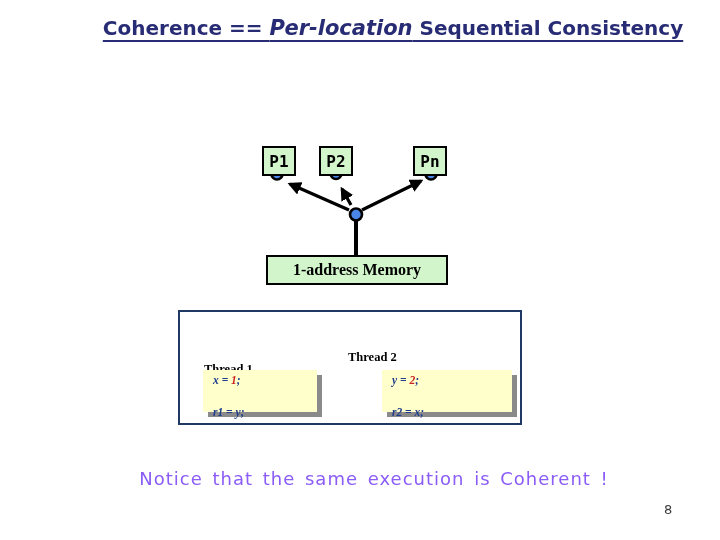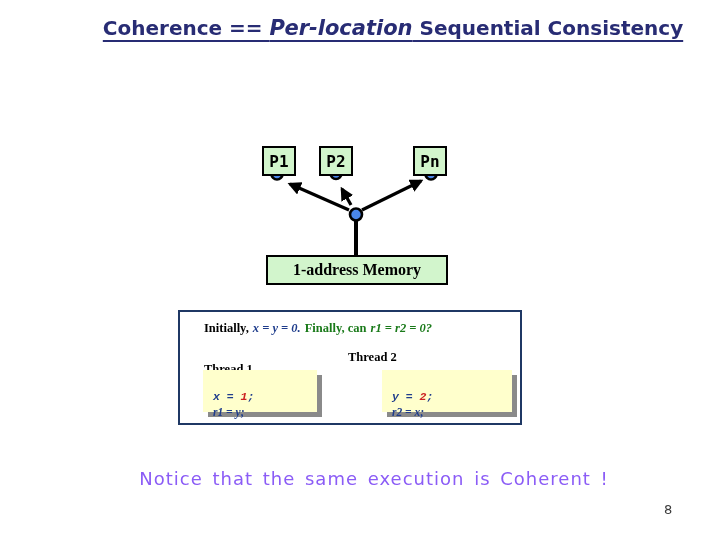--- a/index.html
+++ b/index.html
@@ -42,21 +42,21 @@
   .thread-label{position:absolute;top:38px;font-size:12.5px;color:#000;}
   .thread-label.t1{left:24px;margin-top:12px;}
   .thread-label.t2{left:168px;}
   .codebox{
     position:absolute;top:58px;width:114px;height:42px;background:#ffffcc;
     box-shadow:5px 5px 0 0 #8a8a8a;font-style:italic;font-size:11.5px;
   }
   .codebox.c1{left:23px;}
   .codebox.c2{left:202px;width:130px;}
   .codeline{position:absolute;left:10px;white-space:nowrap;}
-  .codeline.l1{top:20px;font-family:Liberation Mono, monospace;}
+  .codeline.l1{top:4px;}
   .codeline.l2{top:36px;}
   .navy{color:#1f3d8c;}
   .red{color:#cc2222;}
   
   .notice{
     position:absolute;left:374px;top:468px;transform:translateX(-50%);
     font-size:18px;color:#8b5cf6;white-space:nowrap;letter-spacing:1px;word-spacing:3px;
   }
   .pagenum{position:absolute;left:664px;top:502px;font-size:13px;color:#3a3a3a;}
 </style>
@@ -100,23 +100,20 @@
   </div>
   <div class="pbox" style="left:413px;">
     <span>Pn</span>
   </div>
 
   <div class="membox">
     <span>1-address Memory</span>
   </div>
 
   <div class="panel">
-    <div class="initline">
-      <span class="init-black">Initially,</span><span class="init-blue">x = y = 0.</span><span class="init-green">Finally, can</span><span class="init-green-it">r1 = r2 = 0?</span>
-    </div>
     <div class="thread-label t1">Thread 1</div>
     <div class="thread-label t2">Thread 2</div>
 
     <div class="codebox c1">
       <div class="codeline l1">
         <span class="navy">x = </span><span class="red">1</span><span class="navy">;</span>
       </div>
       <div class="codeline l2 navy">r1 = y;</div>
     </div>
 

